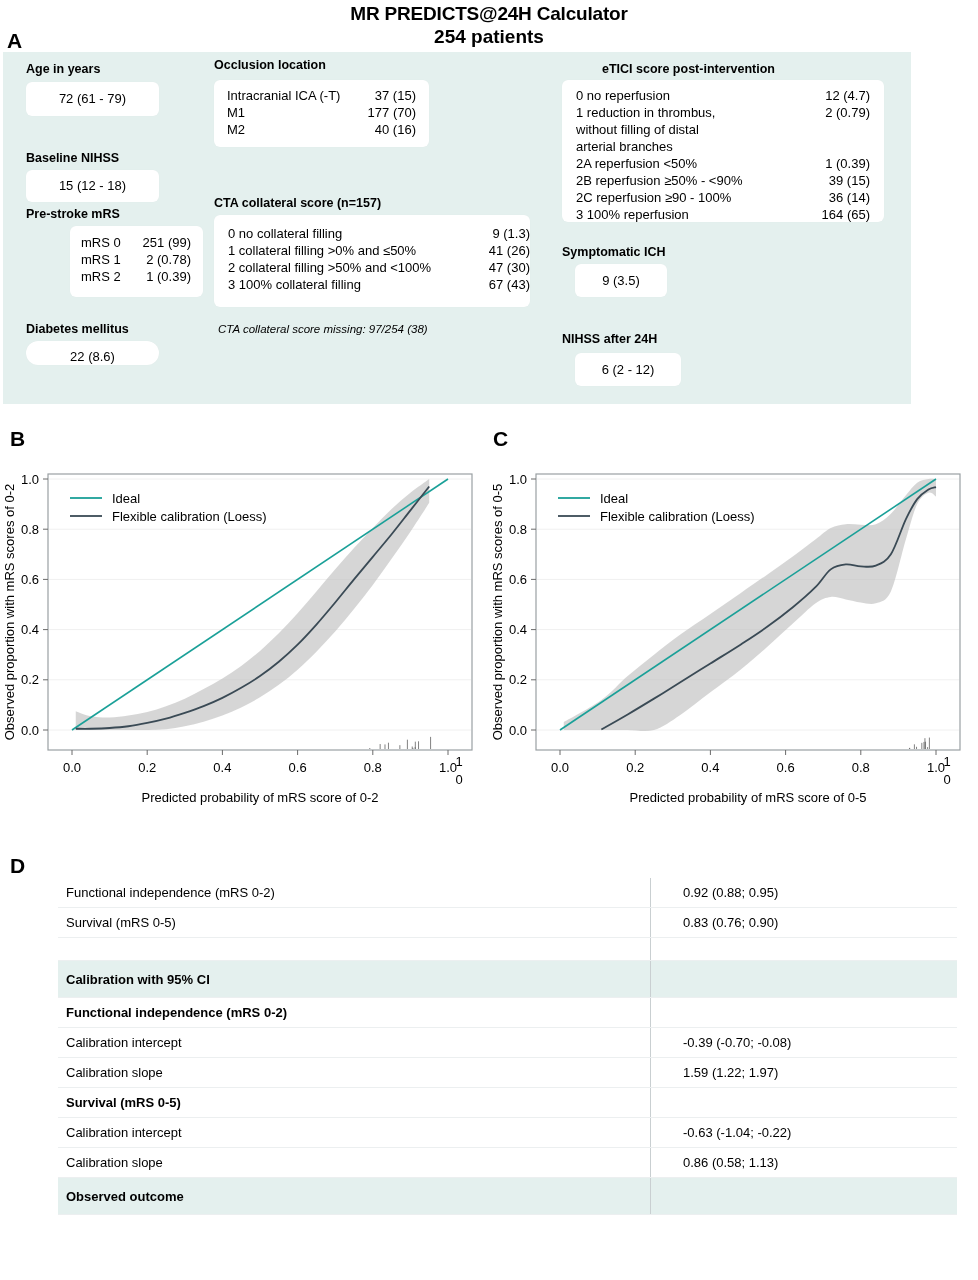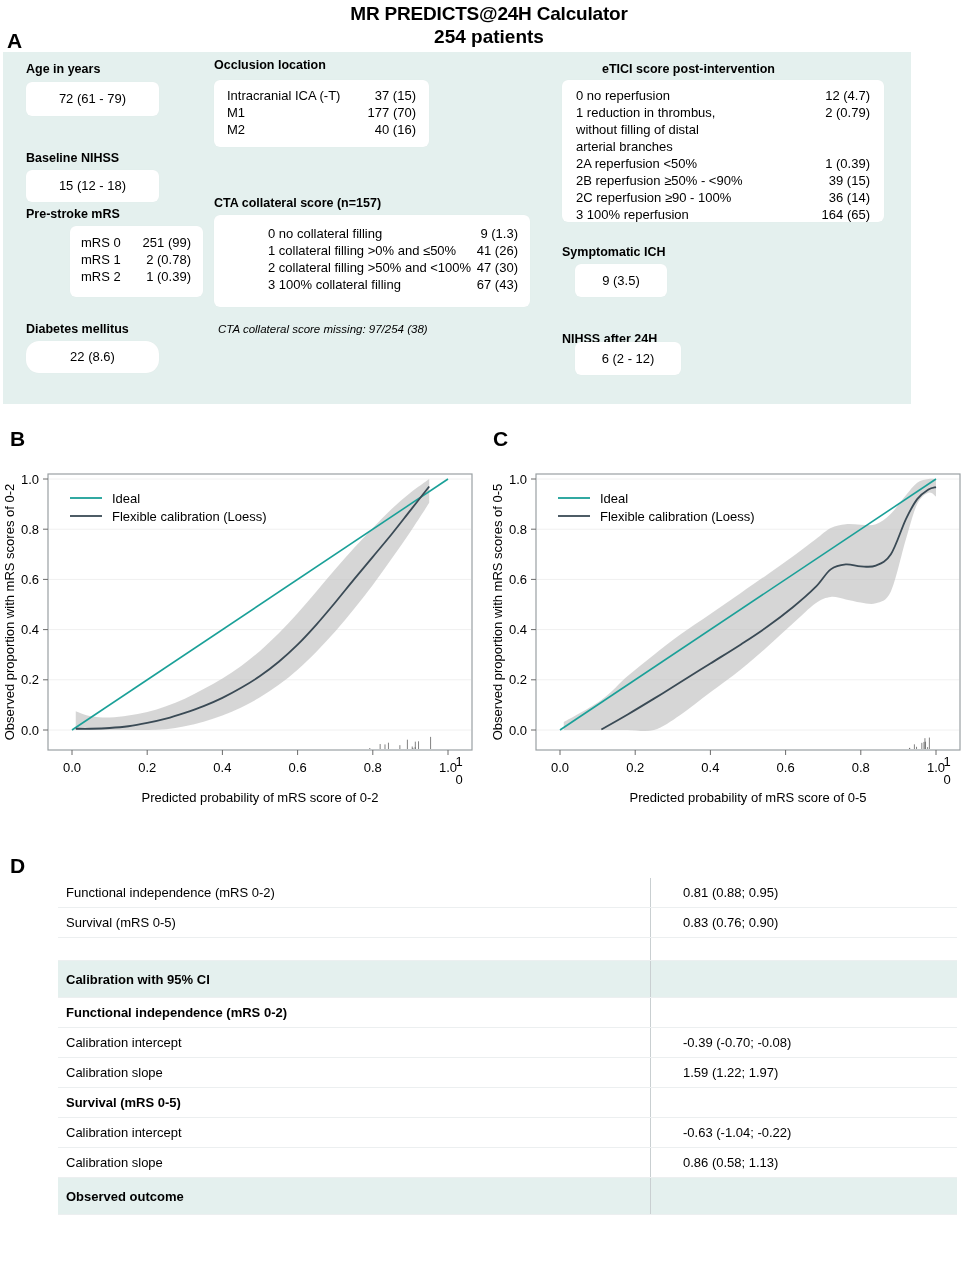--- a/index.html
+++ b/index.html
@@ -84,21 +84,21 @@
         <span class="v">2 (0.78)</span>
       </div>
     <div class="kvrow">
         <span class="k">mRS 2</span>
         <span class="v">1 (0.39)</span>
       </div>
   </div>
 </div>
 
 <div class="abs secLabel" style="left:26px;top:322px;">Diabetes mellitus</div>
-<div class="abs whiteBox" style="left:26px;top:341px;width:133px;height:32px;border-radius:13px;">
+<div class="abs whiteBox" style="left:26px;top:341px;width:133px;height:24px;border-radius:13px;">
   <div class="boxText" style="text-align:center;padding-top:7px;">22 (8.6)</div>
 </div>
 
 <div class="abs secLabel" style="left:214px;top:58px;">Occlusion location</div>
 <div class="abs whiteBox" style="left:214px;top:80px;width:215px;height:67px;">
   <div style="padding:7px 13px 0 13px;">
     <div class="kvrow">
         <span class="k">Intracranial ICA (-T)</span>
         <span class="v">37 (15)</span>
       </div>
@@ -108,21 +108,21 @@
       </div>
     <div class="kvrow">
         <span class="k">M2</span>
         <span class="v">40 (16)</span>
       </div>
   </div>
 </div>
 
 <div class="abs secLabel" style="left:214px;top:196px;">CTA collateral score (n=157)</div>
 <div class="abs whiteBox" style="left:214px;top:215px;width:316px;height:92px;">
-  <div style="padding:10px 12px 0 14px;margin-left:40px;">
+  <div style="padding:10px 0 0 14px;">
     <div class="kvrow">
         <span class="k">0 no collateral filling</span>
         <span class="v">9 (1.3)</span>
       </div>
     <div class="kvrow">
         <span class="k">1 collateral filling &gt;0% and ≤50%</span>
         <span class="v">41 (26)</span>
       </div>
     <div class="kvrow">
         <span class="k">2 collateral filling &gt;50% and &lt;100%</span>
@@ -173,21 +173,21 @@
       </div>
   </div>
 </div>
 
 <div class="abs secLabel" style="left:562px;top:245px;">Symptomatic ICH</div>
 <div class="abs whiteBox" style="left:575px;top:264px;width:92px;height:33px;">
   <div class="boxText" style="text-align:center;padding-top:8px;">9 (3.5)</div>
 </div>
 
 <div class="abs secLabel" style="left:562px;top:332px;">NIHSS after 24H</div>
-<div class="abs whiteBox" style="left:575px;top:342px;width:106px;height:33px;">
+<div class="abs whiteBox" style="left:575px;top:353px;width:106px;height:33px;">
   <div class="boxText" style="text-align:center;padding-top:8px;">6 (2 - 12)</div>
 </div>
 
 <div class="abs panel-letter" style="left:10px;top:428px;">B</div>
 <div class="abs" style="left:0px;top:450px;">
   <svg class="plotsvg" id="svg-b" width="490" height="390" viewBox="0 0 490 390">
       <rect x="48" y="24" width="424" height="276" fill="#fff" stroke="#9aa0a3" stroke-width="1.2"></rect>
       <line x1="49" y1="280" x2="471" y2="280" stroke="#f0f0f0" stroke-width="1"></line>
       <line x1="49" y1="229.8" x2="471" y2="229.8" stroke="#f0f0f0" stroke-width="1"></line>
       <line x1="49" y1="179.6" x2="471" y2="179.6" stroke="#f0f0f0" stroke-width="1"></line>
@@ -660,21 +660,21 @@
       <text x="112" y="70.5" font-size="13" font-family="&quot;Liberation Sans&quot;,sans-serif" fill="#000">Flexible calibration (Loess)</text>
     </svg>
 </div>
 
 <div class="abs panel-letter" style="left:10px;top:855px;">D</div>
 <div class="abs" id="tableD">
   <table>
       <tbody id="tableD-body">
         <tr class="item">
           <td class="c1">Functional independence (mRS 0-2)</td>
-          <td class="c2">0.81 (0.88; 0.95)</td>
+          <td class="c2">0.92 (0.88; 0.95)</td>
         </tr>
         <tr class="item">
           <td class="c1">Survival (mRS 0-5)</td>
           <td class="c2">0.83 (0.76; 0.90)</td>
         </tr>
         <tr class="gap">
           <td class="c1"></td>
           <td class="c2"></td>
         </tr>
         <tr class="hdr">

